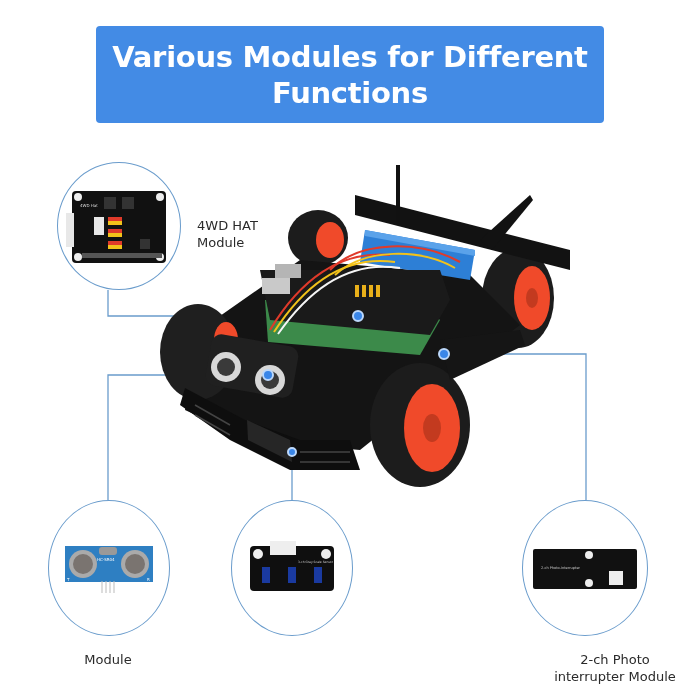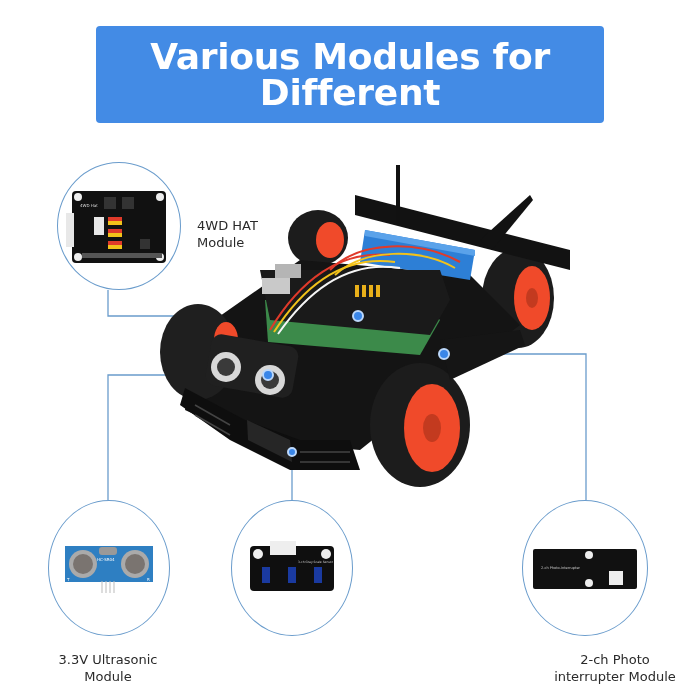--- a/index.html
+++ b/index.html
@@ -1,29 +1,30 @@
 <!DOCTYPE html>
 <html><head>
 <meta charset="utf-8">
 <style>
   html,body{margin:0;padding:0;background:#fff;}
   body{width:700px;height:700px;position:relative;overflow:hidden;font-family:"DejaVu Sans","Liberation Sans",sans-serif;}
   .banner{position:absolute;left:96px;top:26px;width:508px;height:97px;background:#438be5;border-radius:4px;display:flex;align-items:center;justify-content:center;text-align:center;}
-  .banner h1{margin:0;color:#fff;font-family:"DejaVu Sans",sans-serif;font-weight:bold;font-size:36px;line-height:36px;letter-spacing:-0.3px;}
+  .banner h1{margin:0;color:#fff;font-family:"DejaVu Sans",sans-serif;font-weight:bold;font-size:29px;line-height:36px;letter-spacing:-0.3px;}
   .circle{position:absolute;border:1.5px solid #6a9ccc;border-radius:50%;background:#fff;overflow:hidden;}
   .label{position:absolute;color:#2a2a2a;font-family:"DejaVu Sans",sans-serif;font-size:13px;line-height:17px;text-align:center;}
   .lbl-left{text-align:left;}
   svg{position:absolute;left:0;top:0;}
 </style>
 </head>
 <body>
 
 <div class="banner">
   <h1>
     <span>Various Modules for Different</span><br>
+    <span>Functions</span>
   </h1>
 </div>
 
 <svg width="700" height="700">
 
   <g stroke="#6a9ccc" stroke-width="1.3" fill="none">
     <polyline points="108,290 108,316 358,316"></polyline>
     <polyline points="108,500 108,375 268,375"></polyline>
     <polyline points="292,455 292,500"></polyline>
     <polyline points="444,354 586,354 586,500"></polyline>
@@ -149,21 +150,20 @@
         <line x1="57" y1="80" x2="57" y2="92"></line>
         <line x1="61" y1="80" x2="61" y2="92"></line>
         <line x1="65" y1="80" x2="65" y2="92"></line>
       </g>
     <text x="48" y="60" font-size="4" fill="#fff" font-family="DejaVu Sans, sans-serif">HC-SR04</text>
     <text x="18" y="80" font-size="4" fill="#fff" font-family="DejaVu Sans, sans-serif">T</text>
     <text x="98" y="80" font-size="4" fill="#fff" font-family="DejaVu Sans, sans-serif">R</text>
   </svg>
 </div>
 <div class="label" style="left:40px;top:651px;width:136px;">
-  <div>3.3V Ultrasonic</div>
   <div>Module</div>
 </div>
 
 <div class="circle" style="left:231px;top:500px;width:120px;height:134px;">
   <svg width="120" height="134">
     <rect x="18" y="45" width="84" height="45" rx="4" fill="#0f0f0f"></rect>
     <circle cx="26" cy="53" r="5" fill="#eee"></circle>
       <circle cx="94" cy="53" r="5" fill="#eee"></circle>
     <rect x="38" y="40" width="26" height="14" fill="#eee"></rect>
     <rect x="30" y="66" width="8" height="16" fill="#1a3aa0"></rect>

